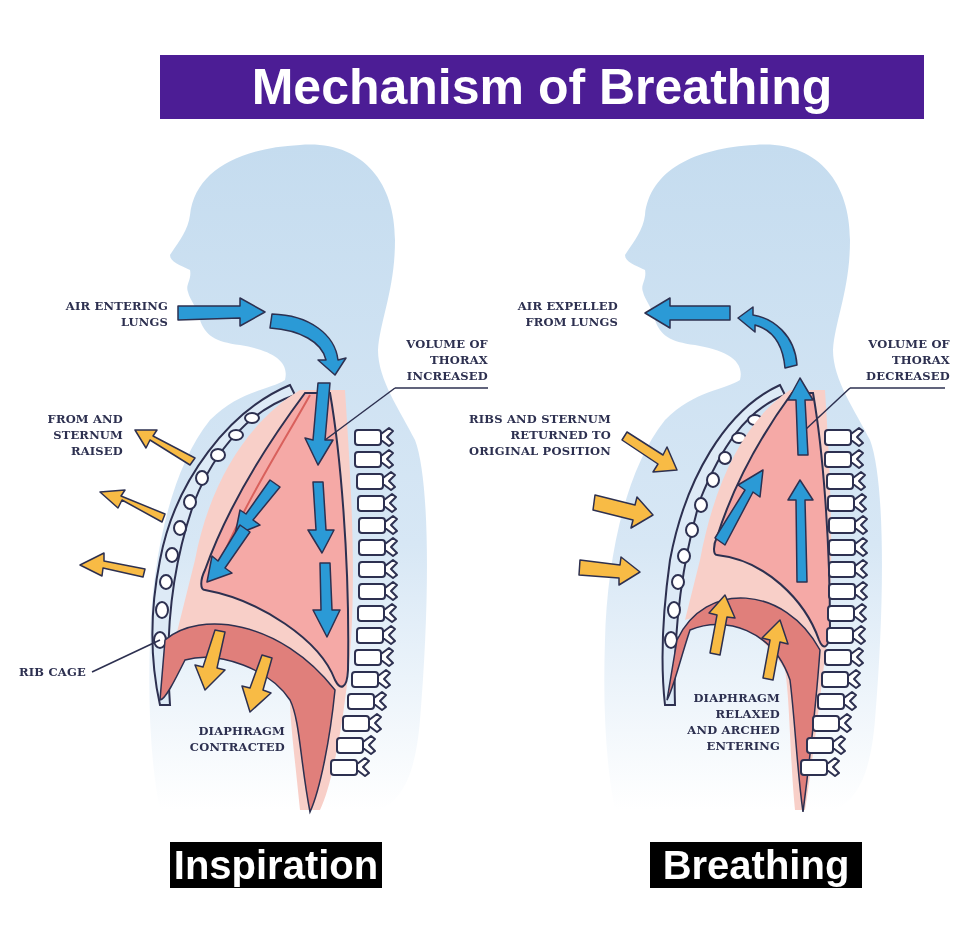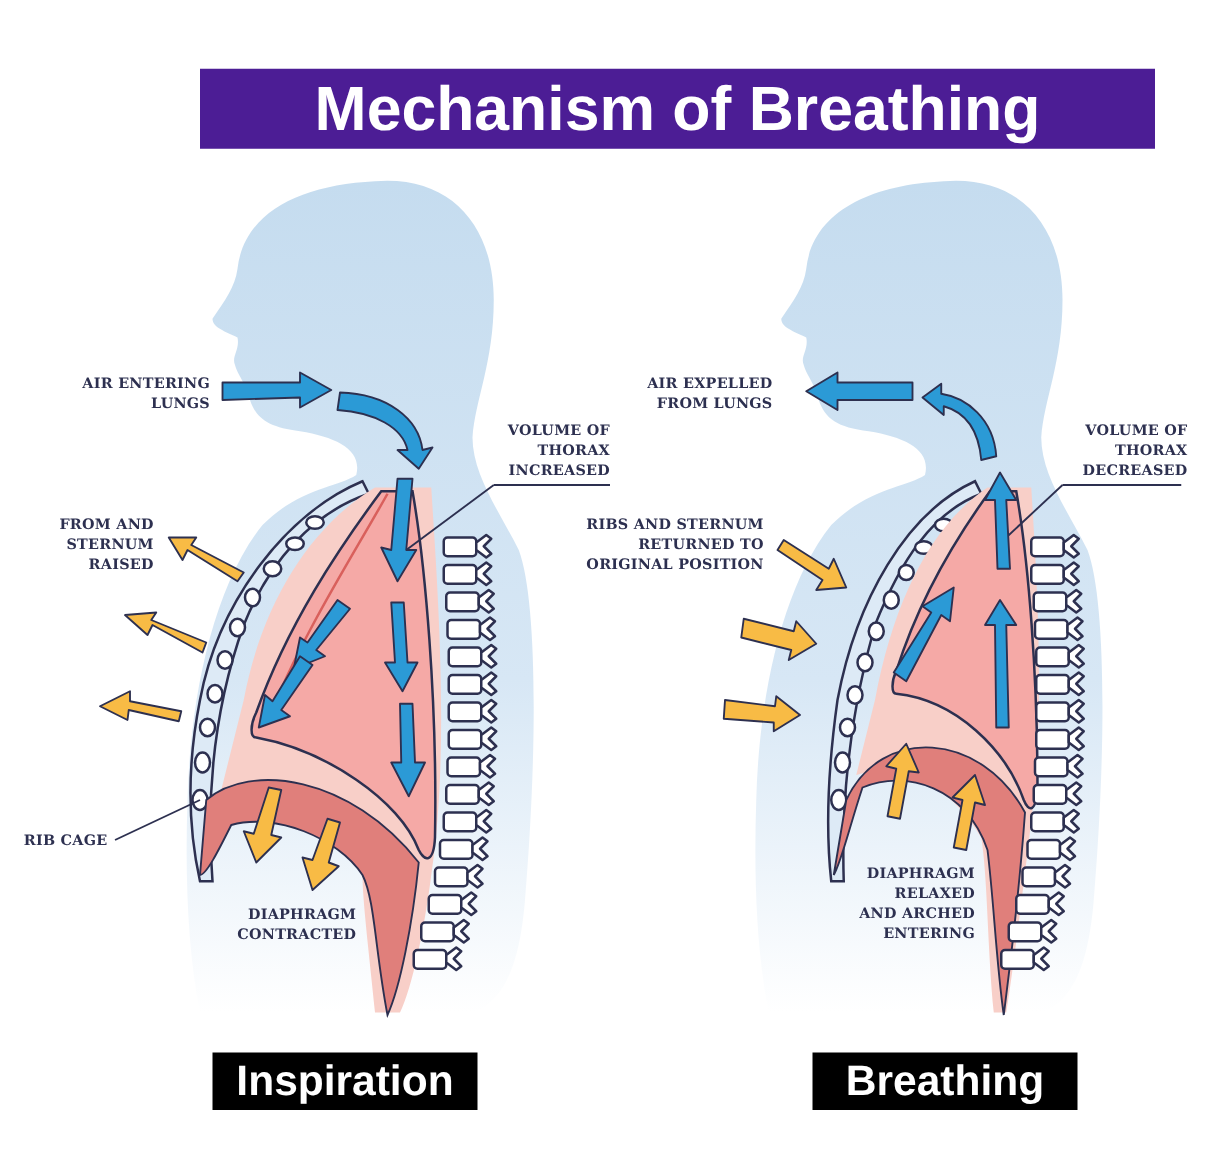--- a/index.html
+++ b/index.html
@@ -1,20 +1,20 @@
 <!DOCTYPE html>
 <html><head>
 <meta charset="utf-8">
 <style>
   html, body { margin:0; padding:0; background:#ffffff; }
   body { width:980px; height:931px; position:relative; overflow:hidden; font-family:"Liberation Sans", sans-serif; }
   .title-box { position:absolute; left:160px; top:55px; width:764px; height:64px; background:#4c1d95; display:flex; align-items:center; justify-content:center; }
   .title-box span { color:#fff; font-family:"Liberation Sans", sans-serif; font-weight:bold; font-size:50px; letter-spacing:0px; }
   .label-box { position:absolute; top:842px; height:46px; background:#000; display:flex; align-items:center; justify-content:center; }
-  .label-box span { color:#fff; font-weight:bold; font-size:34px; font-family:"Liberation Sans", sans-serif; }
+  .label-box span { color:#fff; font-weight:bold; font-size:40px; font-family:"Liberation Sans", sans-serif; }
   .lbl { position:absolute; font-family:"DejaVu Serif", serif; font-weight:bold; font-size:11.5px; color:#2d3050; line-height:16px; letter-spacing:0.2px; }
   .r { text-align:right; }
   .c { text-align:right; }
   svg.fig { position:absolute; left:0; top:0; }
 </style>
 </head>
 <body>
 
 <div class="title-box">
   <span>Mechanism of Breathing</span>

